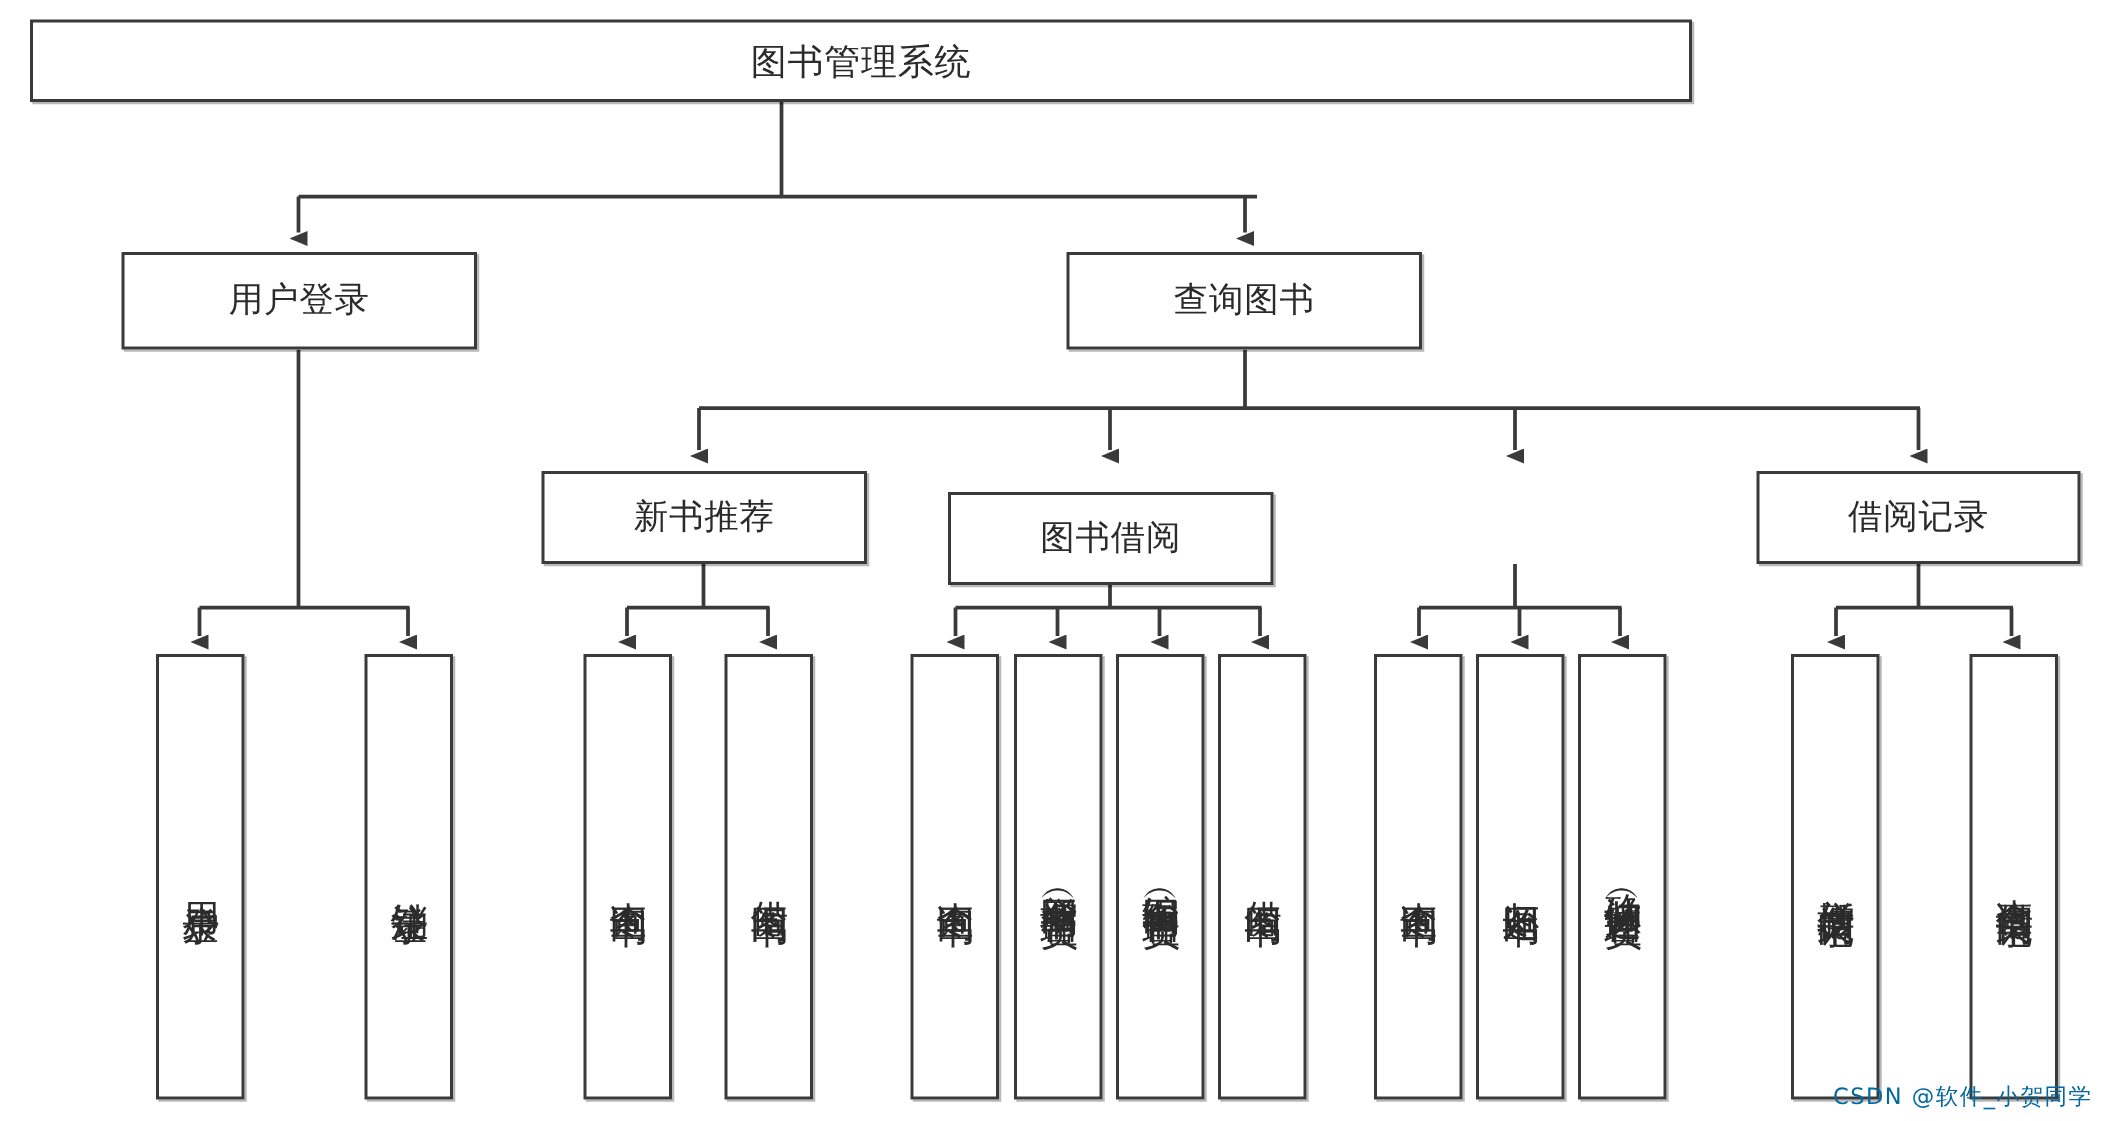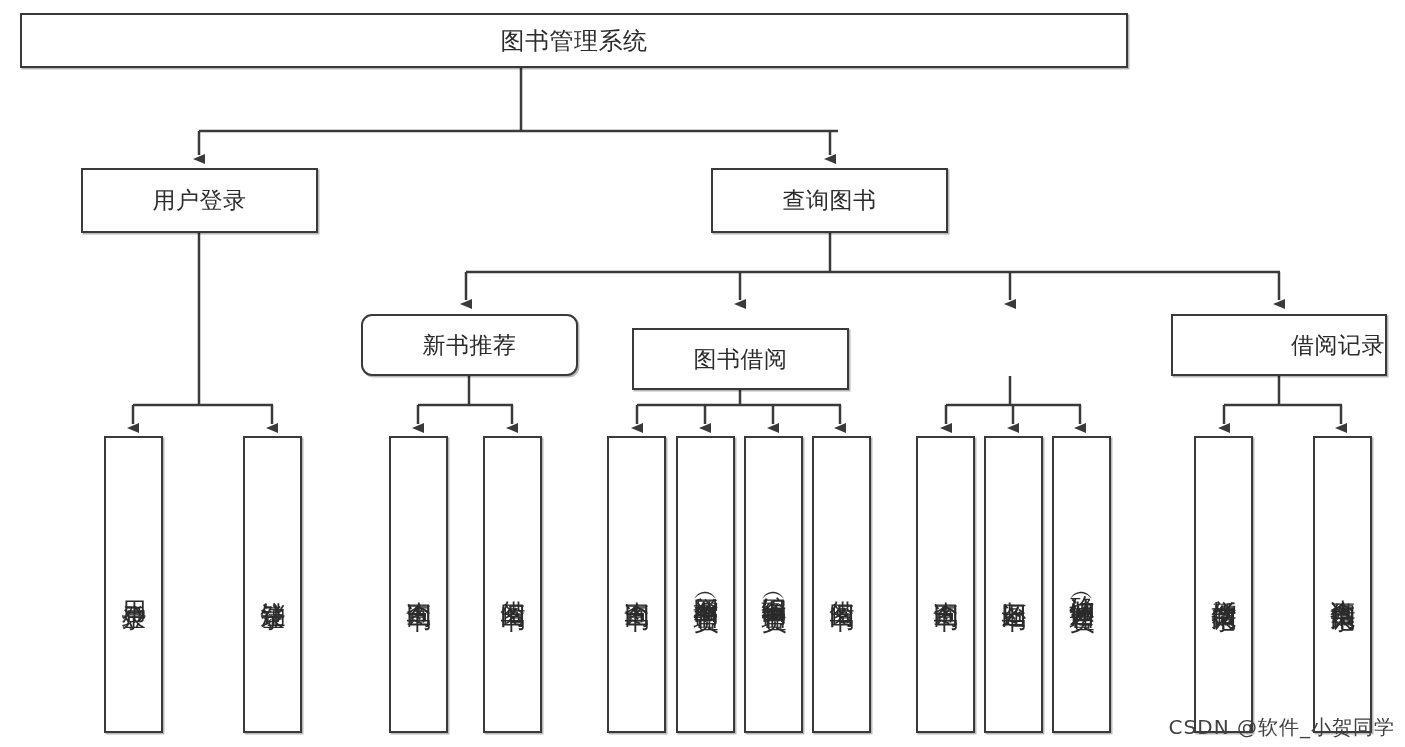--- a/index.html
+++ b/index.html
@@ -64,22 +64,22 @@
     text-align: center;
     height: 100%;
     display: flex;
     align-items: center;
     justify-content: center;
   }
   .watermark {
     position: absolute;
     right: 10px;
     bottom: 6px;
-    font-size: 20px;
-    color: #404040;
+    font-size: 15px;
+    color: #0369a1;
     letter-spacing: 1px;
     white-space: nowrap;
     user-select: none;
   }
 </style>
 </head>
 <body>
 
 <div id="canvas">
 
@@ -137,27 +137,27 @@
     <span class="label">图书管理系统</span>
   </div>
 
   <div class="node h" style="left:81px; top:168px; width:237px; height:65px;">
     <span class="label">用户登录</span>
   </div>
   <div class="node h" style="left:711px; top:168px; width:237px; height:65px;">
     <span class="label">查询图书</span>
   </div>
 
-  <div class="node h" style="left:361px; top:314px; width:217px; height:62px;border-radius:11px;">
+  <div class="node h" style="left:361px; top:314px; width:217px; height:62px;">
     <span class="label">新书推荐</span>
   </div>
   <div class="node h" style="left:632px; top:312px; width:217px; height:62px;margin-top:16px;">
     <span class="label">图书借阅</span>
   </div>
-  <div class="node h" style="left:1171px; top:314px; width:216px; height:62px;justify-content:flex-end;">
+  <div class="node h" style="left:1171px; top:314px; width:216px; height:62px;">
     <span class="label">借阅记录</span>
   </div>
 
   <div class="node v" style="left:104px; top:436px; width:59px; height:297px;">
     <span class="label">用户登录</span>
   </div>
   <div class="node v" style="left:243px; top:436px; width:59px; height:297px;">
     <span class="label">注销登录</span>
   </div>
 

